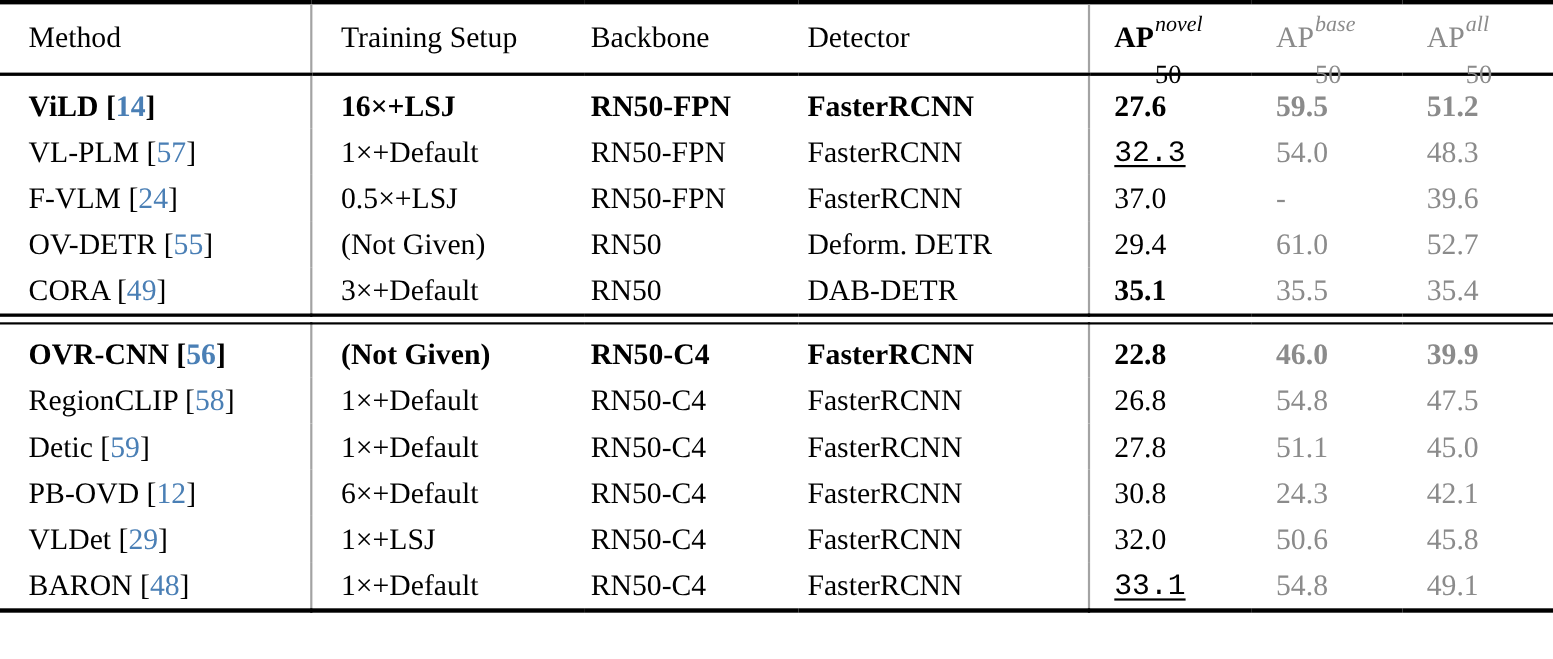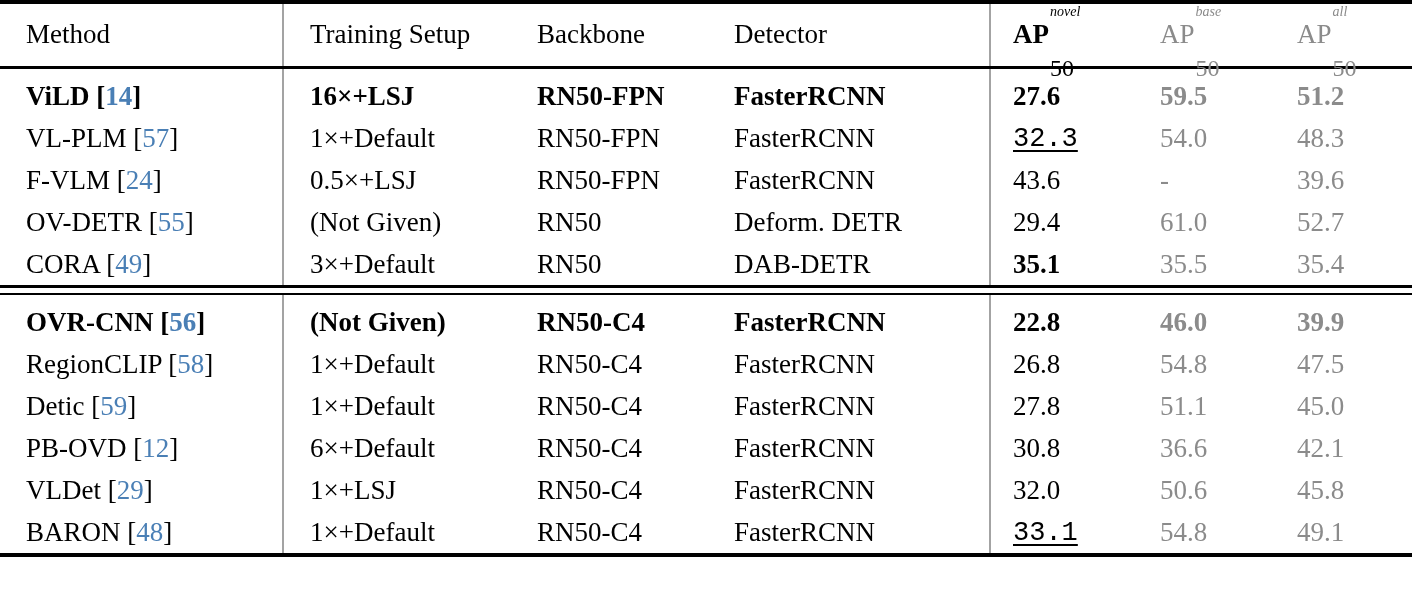--- a/index.html
+++ b/index.html
@@ -104,22 +104,22 @@
   .ap-main.gray { font-weight: normal; }
   .ap-scripts {
     display: inline-block;
     position: relative;
     width: 0;
     vertical-align: baseline;
   }
   .ap-sup {
     position: absolute;
     left: 1px;
-    bottom: 24px;
-    font-size: 14px;
+    bottom: 11px;
+    font-size: 20px;
     font-style: italic;
     font-family: "Liberation Serif", "DejaVu Serif", serif;
     line-height: 1;
   }
   .ap-sub {
     position: absolute;
     left: 1px;
     top: 13px;
     font-size: 24px;
     line-height: 1;
@@ -183,21 +183,21 @@
           <td class="col-detector">FasterRCNN</td>
           <td class="col-novel vsep-left"><span class="num-underline">32.3</span></td>
           <td class="col-base gray">54.0</td>
           <td class="col-all gray">48.3</td>
         </tr>
         <tr class="data-row">
           <td class="col-method"><span class="method-name">F-VLM</span> <span class="cite-bracket">[</span><span class="cite-num">24</span><span class="cite-bracket">]</span></td>
           <td class="col-setup vsep-left">0.5×+LSJ</td>
           <td class="col-backbone">RN50-FPN</td>
           <td class="col-detector">FasterRCNN</td>
-          <td class="col-novel vsep-left"><span>43.6</span></td>
+          <td class="col-novel vsep-left"><span>37.0</span></td>
           <td class="col-base gray">-</td>
           <td class="col-all gray">39.6</td>
         </tr>
         <tr class="data-row">
           <td class="col-method"><span class="method-name">OV-DETR</span> <span class="cite-bracket">[</span><span class="cite-num">55</span><span class="cite-bracket">]</span></td>
           <td class="col-setup vsep-left">(Not Given)</td>
           <td class="col-backbone">RN50</td>
           <td class="col-detector">Deform. DETR</td>
           <td class="col-novel vsep-left"><span>29.4</span></td>
           <td class="col-base gray">61.0</td>
@@ -241,21 +241,21 @@
           <td class="col-novel vsep-left"><span>27.8</span></td>
           <td class="col-base gray">51.1</td>
           <td class="col-all gray">45.0</td>
         </tr>
         <tr class="data-row">
           <td class="col-method"><span class="method-name">PB-OVD</span> <span class="cite-bracket">[</span><span class="cite-num">12</span><span class="cite-bracket">]</span></td>
           <td class="col-setup vsep-left">6×+Default</td>
           <td class="col-backbone">RN50-C4</td>
           <td class="col-detector">FasterRCNN</td>
           <td class="col-novel vsep-left"><span>30.8</span></td>
-          <td class="col-base gray">36.6</td>
+          <td class="col-base gray">24.3</td>
           <td class="col-all gray">42.1</td>
         </tr>
         <tr class="data-row">
           <td class="col-method"><span class="method-name">VLDet</span> <span class="cite-bracket">[</span><span class="cite-num">29</span><span class="cite-bracket">]</span></td>
           <td class="col-setup vsep-left">1×+LSJ</td>
           <td class="col-backbone">RN50-C4</td>
           <td class="col-detector">FasterRCNN</td>
           <td class="col-novel vsep-left"><span>32.0</span></td>
           <td class="col-base gray">50.6</td>
           <td class="col-all gray">45.8</td>

